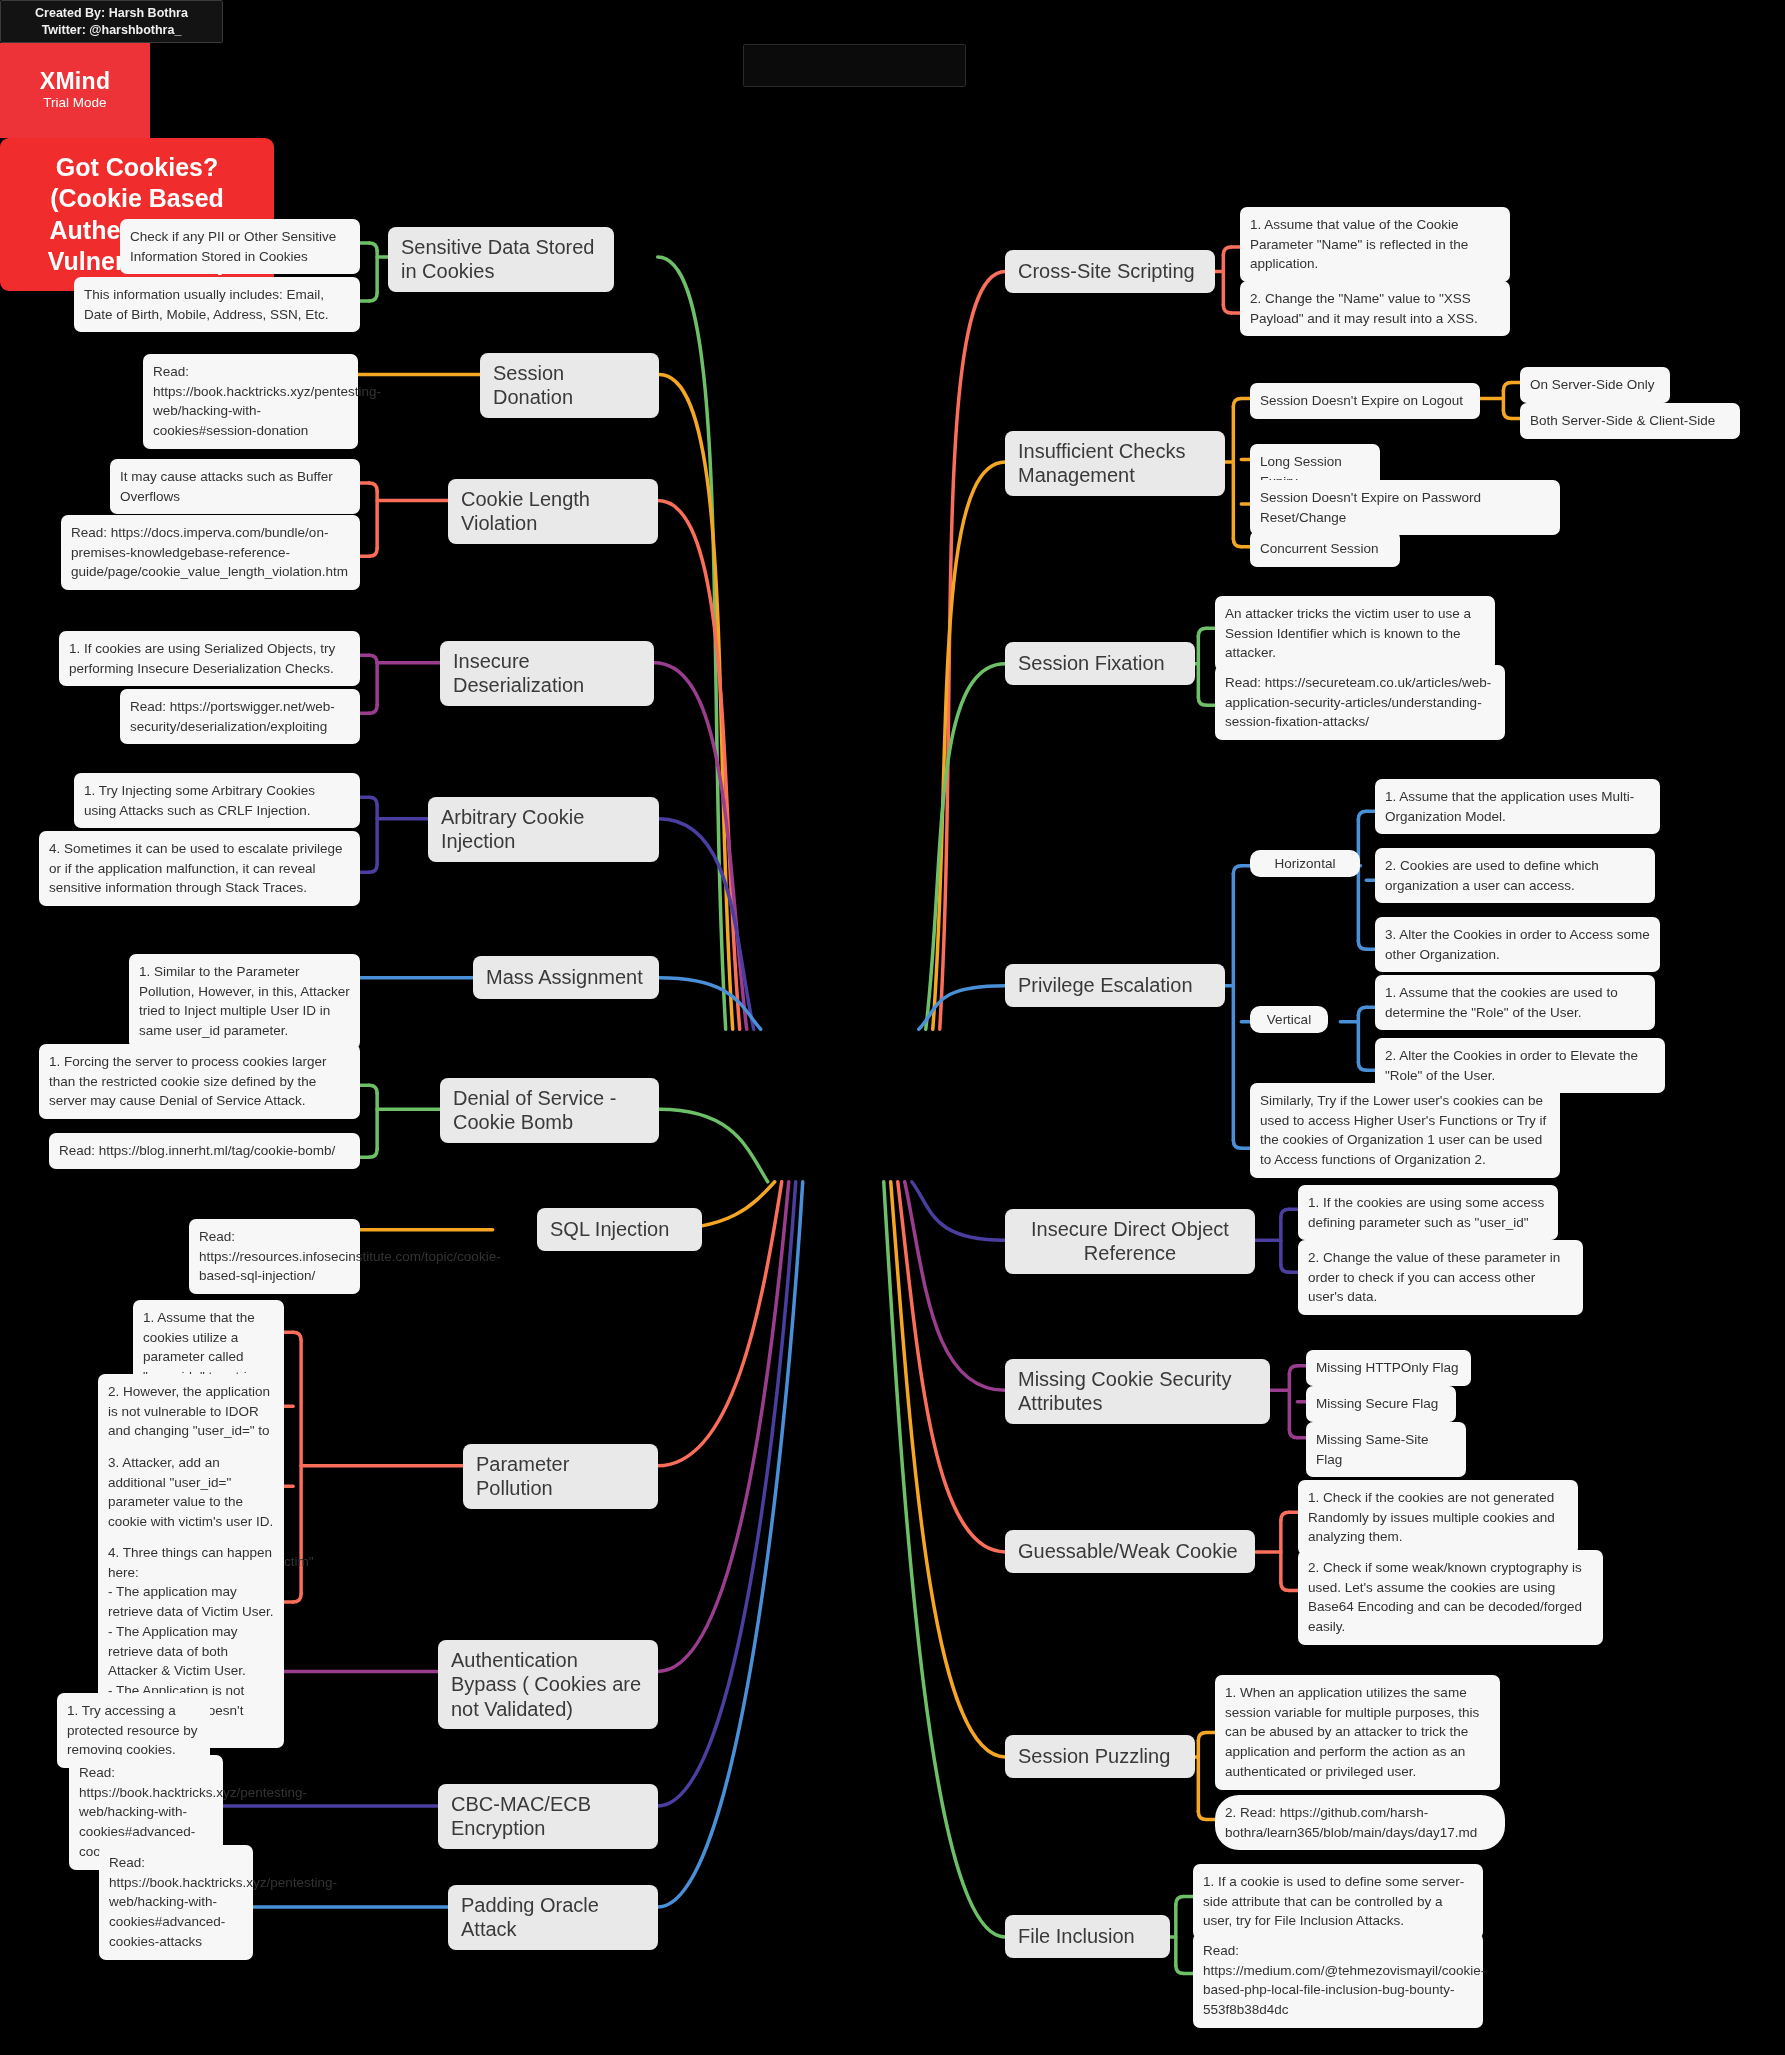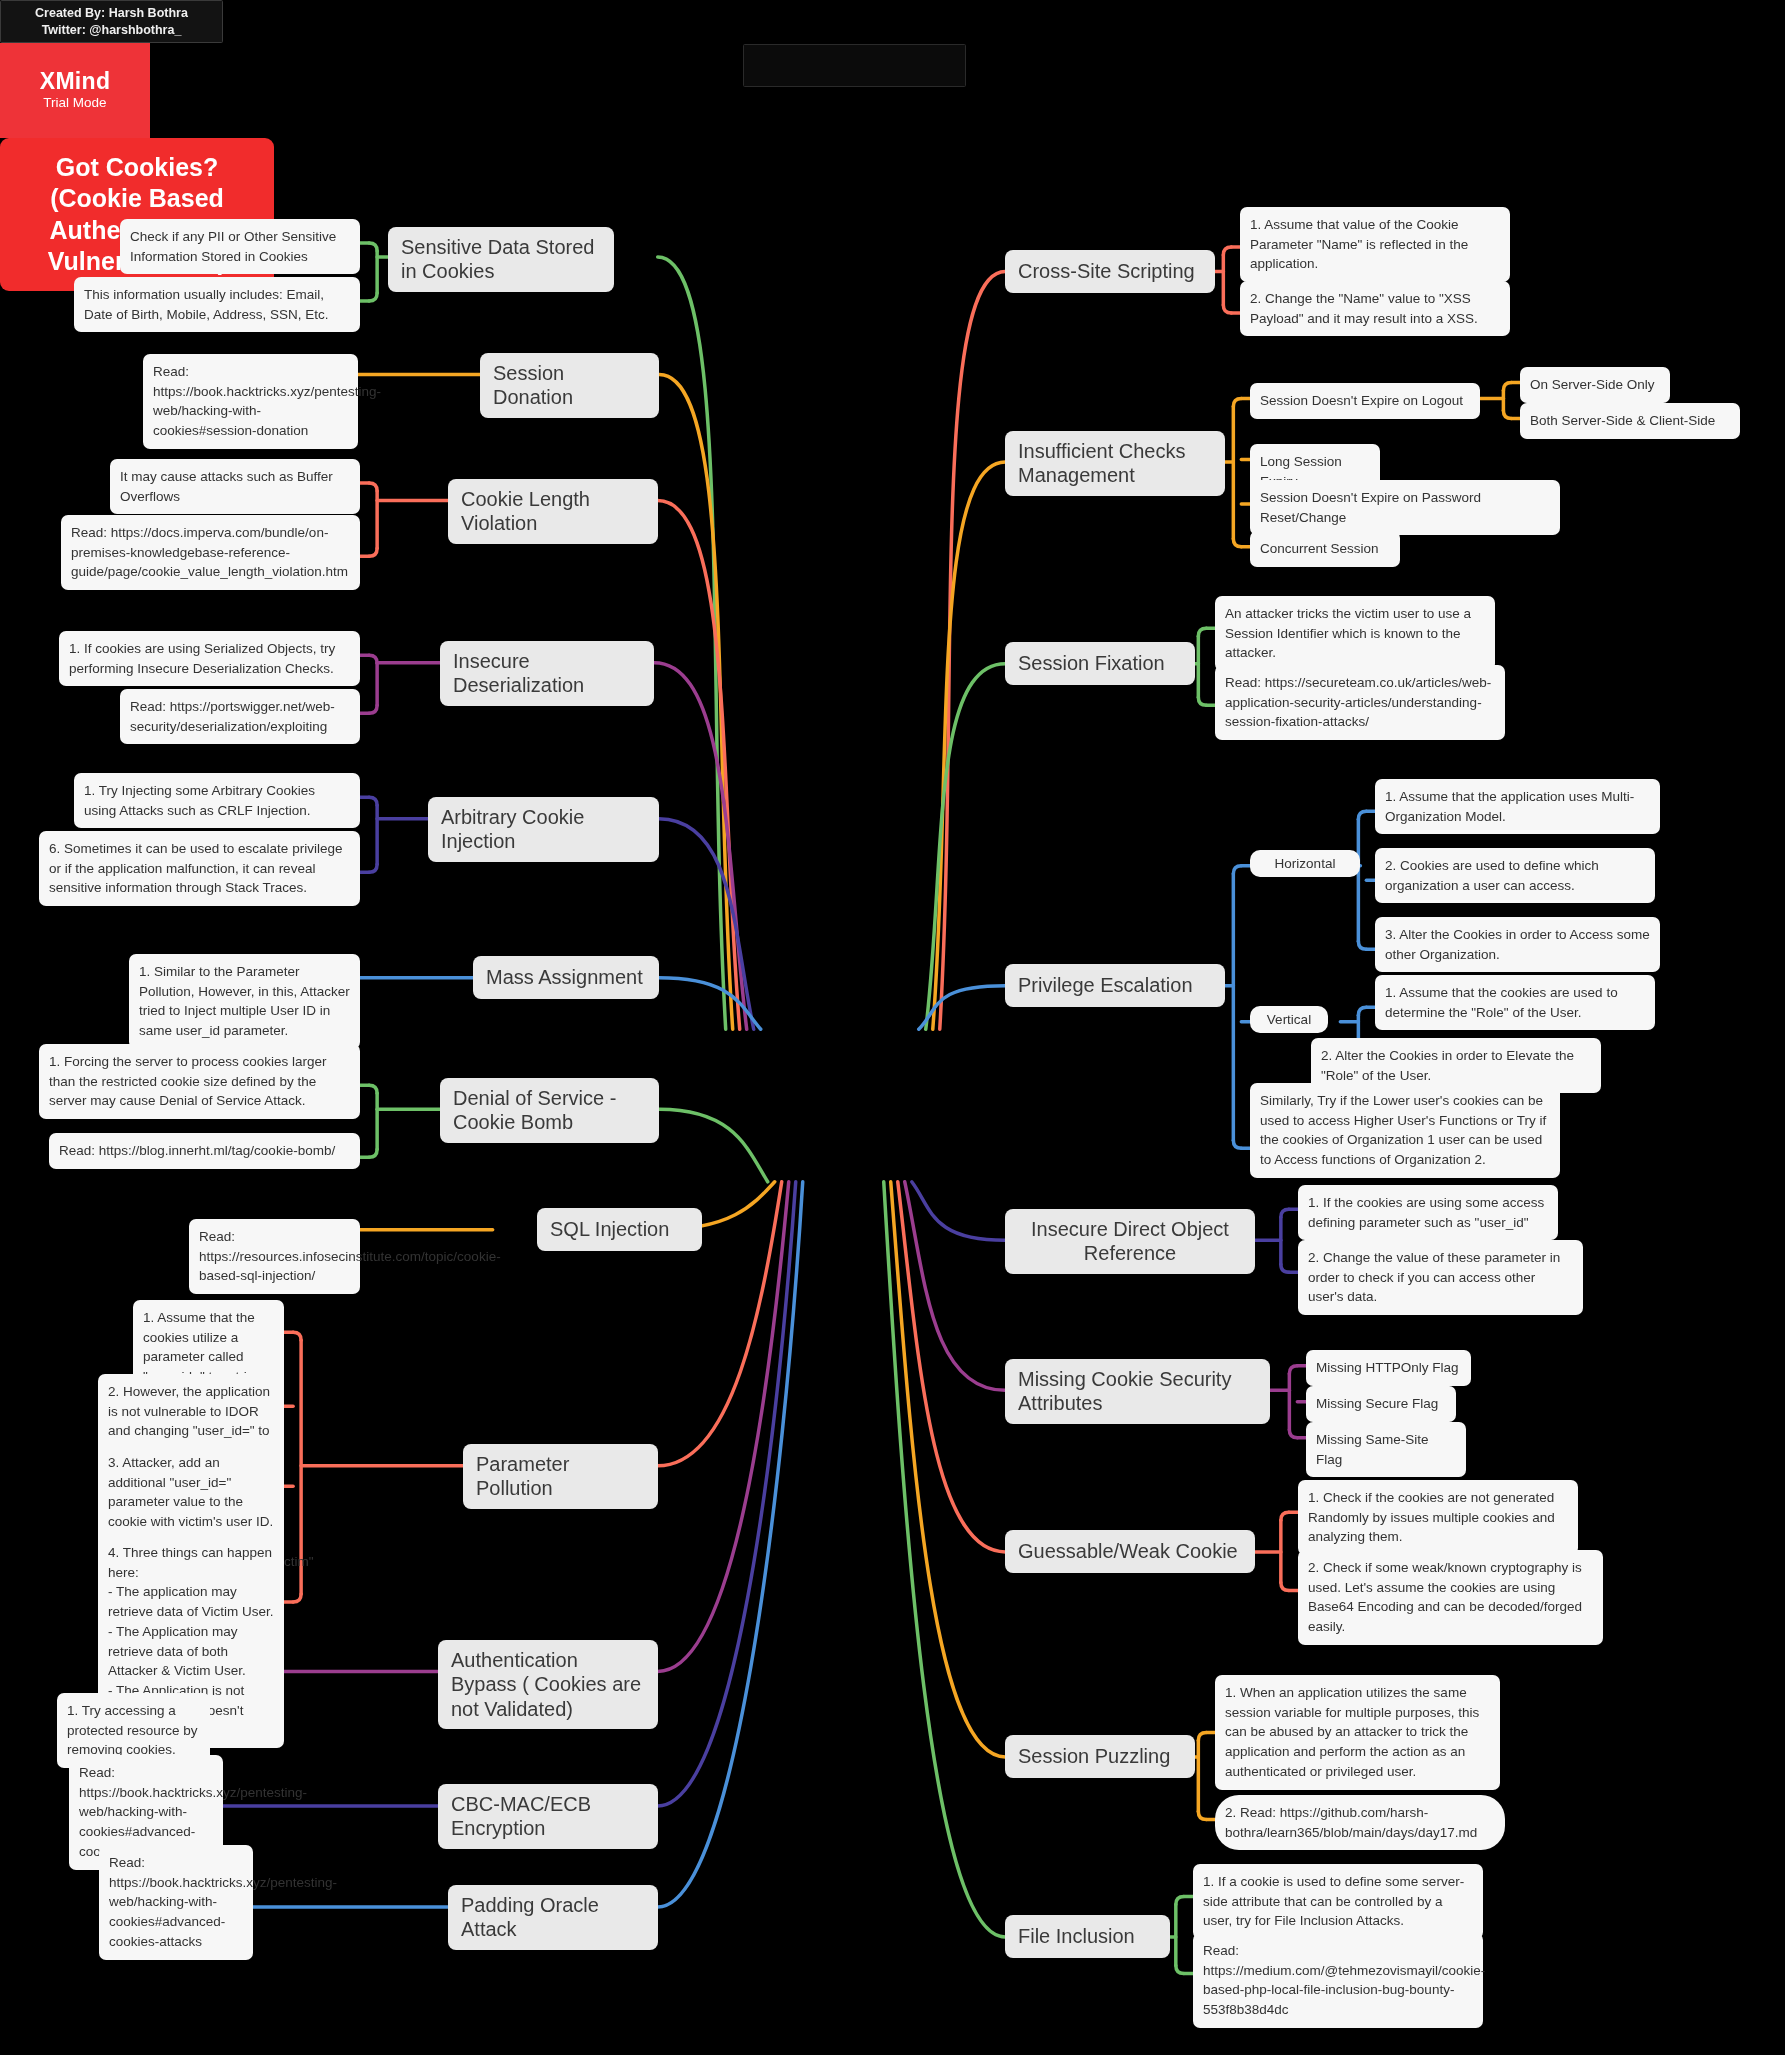--- a/index.html
+++ b/index.html
@@ -263,21 +263,21 @@
       <div class="node sub" style="left: 61px; top: 515px; width: 299px;"><span style="white-space: pre-line;">Read: https://docs.imperva.com/bundle/on-premises-knowledgebase-reference-guide/page/cookie_value_length_violation.htm</span></div>
       <div class="node main-topic" style="left: 440px; top: 641px; width: 214px; min-height: 43px;">
         <span style="white-space: pre-line;">Insecure Deserialization</span>
       </div>
       <div class="node sub" style="left: 59px; top: 631px; width: 301px;"><span style="white-space: pre-line;">1. If cookies are using Serialized Objects, try performing Insecure Deserialization Checks.</span></div>
       <div class="node sub" style="left: 120px; top: 689px; width: 240px;"><span style="white-space: pre-line;">Read: https://portswigger.net/web-security/deserialization/exploiting</span></div>
       <div class="node main-topic" style="left: 428px; top: 797px; width: 231px; min-height: 43px;">
         <span style="white-space: pre-line;">Arbitrary Cookie Injection</span>
       </div>
       <div class="node sub" style="left: 74px; top: 773px; width: 286px;"><span style="white-space: pre-line;">1. Try Injecting some Arbitrary Cookies using Attacks such as CRLF Injection.</span></div>
-      <div class="node sub" style="left: 39px; top: 831px; width: 321px;"><span style="white-space: pre-line;">6. Sometimes it can be used to escalate privilege or if the application malfunction, it can reveal sensitive information through Stack Traces.</span></div>
+      <div class="node sub" style="left: 39px; top: 831px; width: 321px;"><span style="white-space: pre-line;">4. Sometimes it can be used to escalate privilege or if the application malfunction, it can reveal sensitive information through Stack Traces.</span></div>
       <div class="node main-topic" style="left: 473px; top: 956px; width: 186px; min-height: 43px;">
         <span style="white-space: pre-line;">Mass Assignment</span>
       </div>
       <div class="node sub" style="left: 129px; top: 954px; width: 231px;"><span style="white-space: pre-line;">1. Similar to the Parameter Pollution, However, in this, Attacker tried to Inject multiple User ID in same user_id parameter.</span></div>
       <div class="node main-topic" style="left: 440px; top: 1078px; width: 219px; min-height: 62px;">
         <span style="white-space: pre-line;">Denial of Service - Cookie Bomb</span>
       </div>
       <div class="node sub" style="left: 39px; top: 1044px; width: 321px;"><span style="white-space: pre-line;">1. Forcing the server to process cookies larger than the restricted cookie size defined by the server may cause Denial of Service Attack.</span></div>
       <div class="node sub" style="left: 49px; top: 1133px; width: 311px;"><span style="white-space: pre-line;">Read: https://blog.innerht.ml/tag/cookie-bomb/</span></div>
       <div class="node main-topic" style="left: 493px; top: 1208px; width: 165px; min-height: 43px; margin-left: 44px;">
@@ -331,21 +331,21 @@
       <div class="node pill" style="left: 1250px; top: 850px; width: 110px;">
         <span style="white-space: pre-line;">Horizontal</span>
       </div>
       <div class="node sub" style="left: 1375px; top: 779px; width: 285px;"><span style="white-space: pre-line;">1. Assume that the application uses Multi-Organization Model.</span></div>
       <div class="node sub" style="left: 1375px; top: 848px; width: 280px;"><span style="white-space: pre-line;">2. Cookies are used to define which organization a user can access.</span></div>
       <div class="node sub" style="left: 1375px; top: 917px; width: 285px;"><span style="white-space: pre-line;">3. Alter the Cookies in order to Access some other Organization.</span></div>
       <div class="node pill" style="left: 1250px; top: 1006px; width: 78px;">
         <span style="white-space: pre-line;">Vertical</span>
       </div>
       <div class="node sub" style="left: 1375px; top: 975px; width: 280px;"><span style="white-space: pre-line;">1. Assume that the cookies are used to determine the "Role" of the User.</span></div>
-      <div class="node sub" style="left: 1311px; top: 1038px; width: 290px;"><span style="white-space: pre-line;">2. Alter the Cookies in order to Elevate the "Role" of the User.</span></div>
+      <div class="node sub" style="left: 1375px; top: 1038px; width: 290px;"><span style="white-space: pre-line;">2. Alter the Cookies in order to Elevate the "Role" of the User.</span></div>
       <div class="node sub" style="left: 1250px; top: 1083px; width: 310px;"><span style="white-space: pre-line;">Similarly, Try if the Lower user's cookies can be used to access Higher User's Functions or Try if the cookies of Organization 1 user can be used to Access functions of Organization 2.</span></div>
       <div class="node main-topic right-anchor" style="left: 1005px; top: 1209px; width: 250px; min-height: 62px;">
         <span style="white-space: pre-line; text-align: center;">Insecure Direct Object Reference</span>
       </div>
       <div class="node sub" style="left: 1298px; top: 1185px; width: 260px;"><span style="white-space: pre-line;">1. If the cookies are using some access defining parameter such as "user_id"</span></div>
       <div class="node sub" style="left: 1298px; top: 1240px; width: 285px;"><span style="white-space: pre-line;">2. Change the value of these parameter in order to check if you can access other user's data.</span></div>
       <div class="node main-topic right-anchor" style="left: 1005px; top: 1359px; width: 265px; min-height: 62px;">
         <span style="white-space: pre-line;">Missing Cookie Security Attributes</span>
       </div>
       <div class="node sub" style="left: 1306px; top: 1350px; width: 165px;"><span style="white-space: pre-line;">Missing HTTPOnly Flag</span></div>

